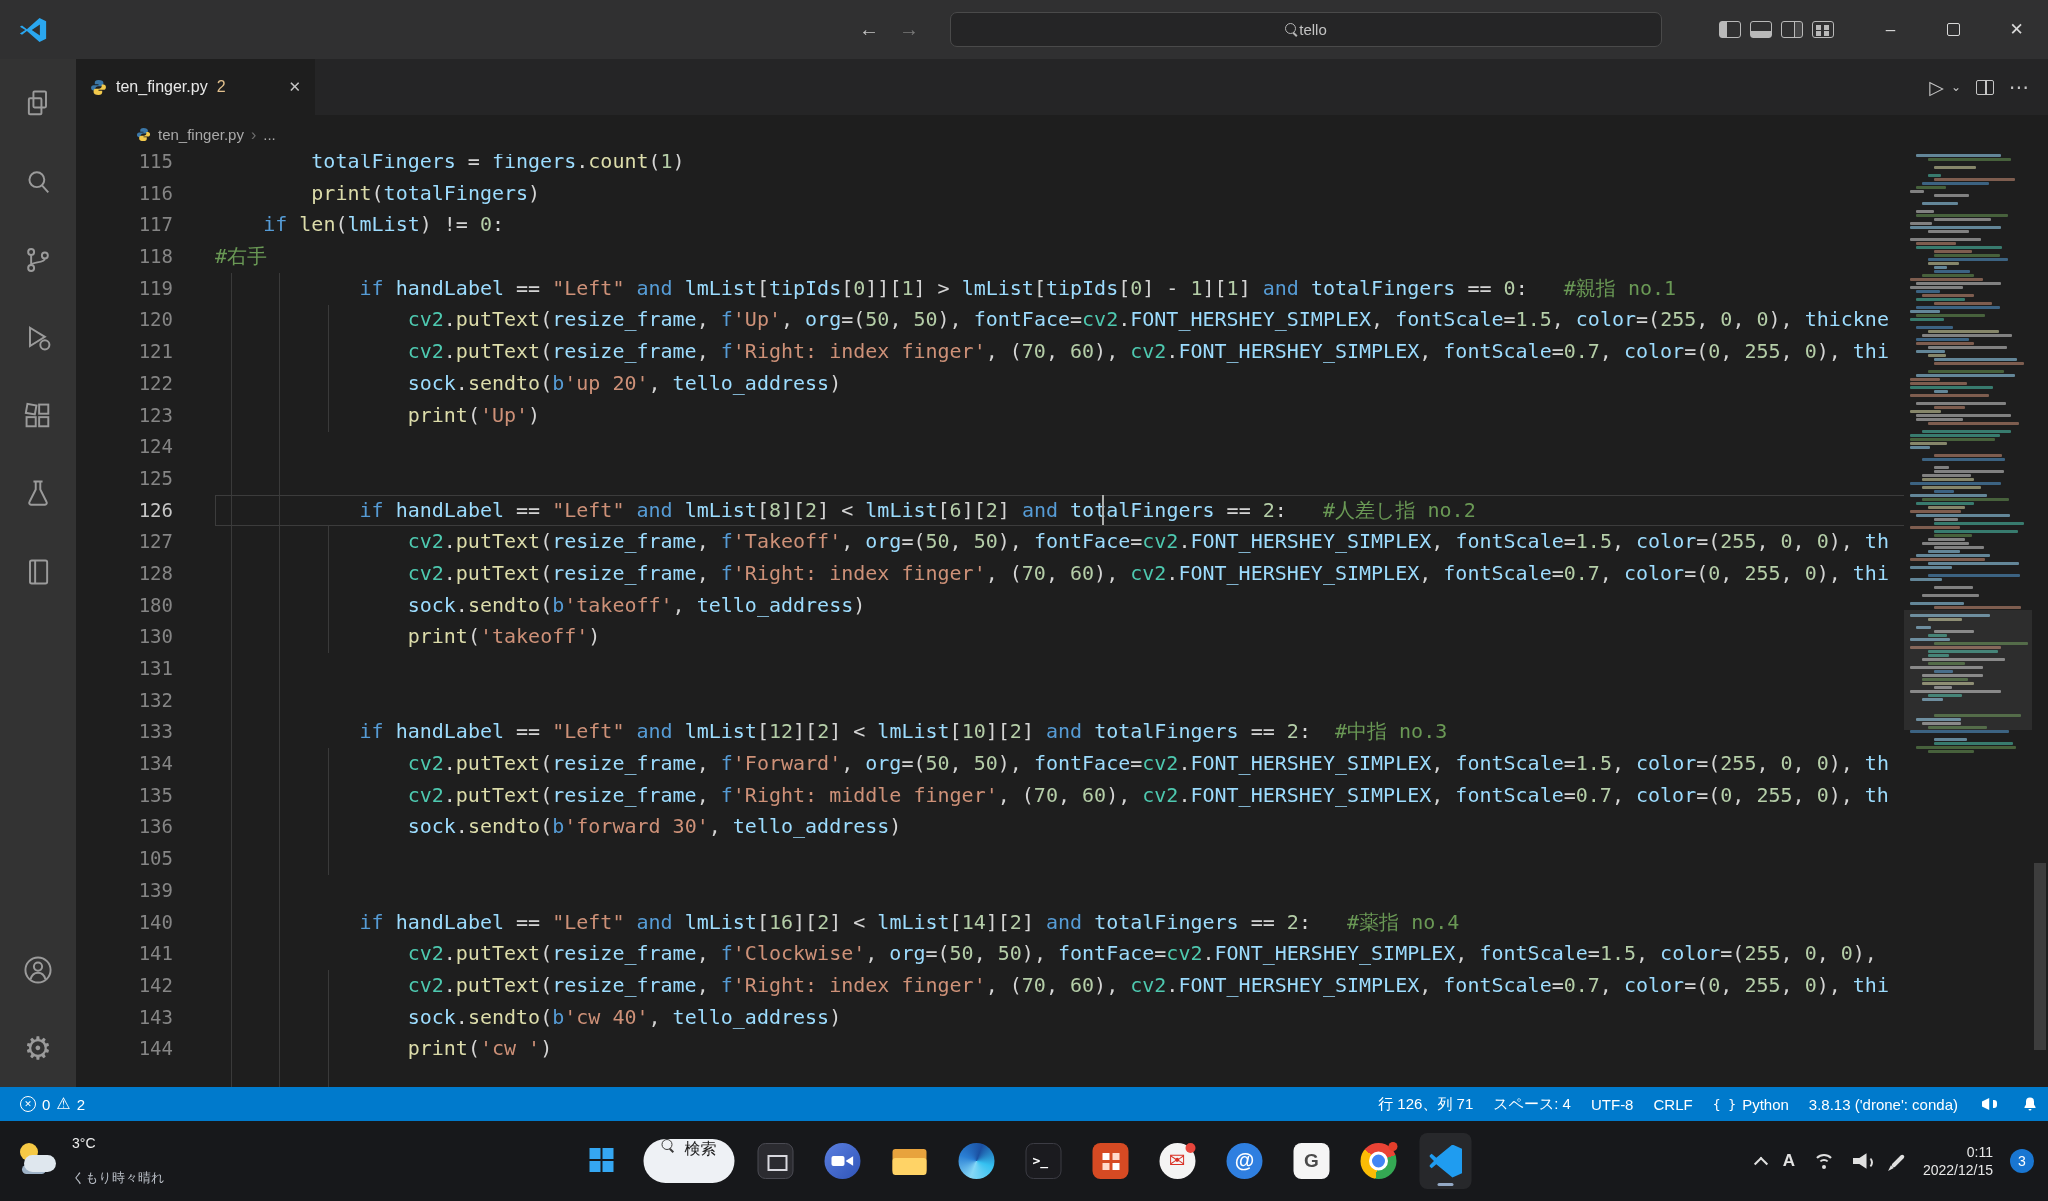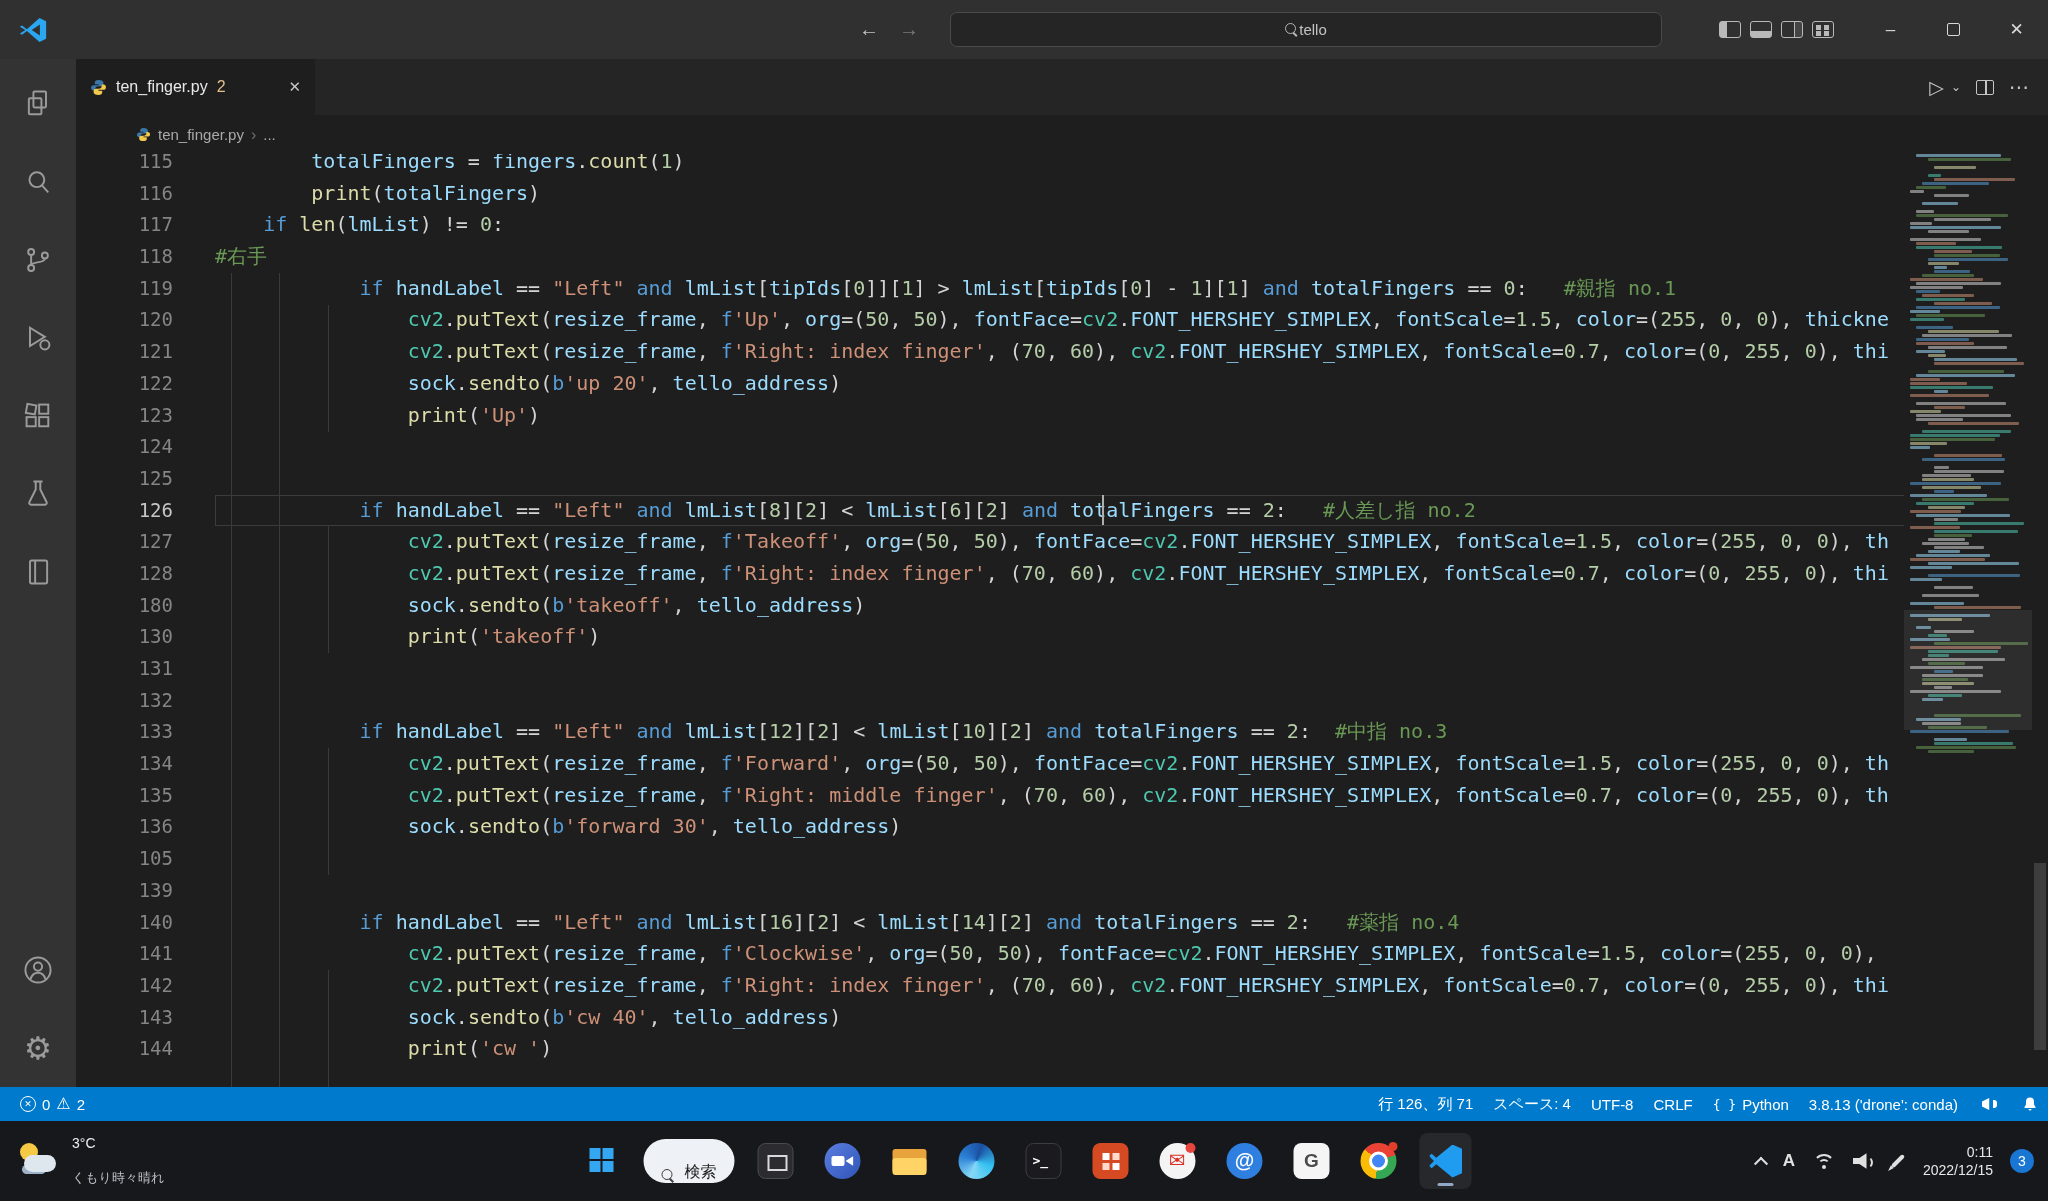--- a/index.html
+++ b/index.html
@@ -110,21 +110,21 @@
   .wx-txt .t2 { font-size:13px; color:#b9bec6; margin-top:18px; }
   .tb-center { position:absolute; left:50%; top:0; height:80px; transform:translateX(-50%);
                display:flex; align-items:center; gap:15px; }
   .tb-tile { position:relative; width:52px; height:56px; border-radius:8px; display:flex; align-items:center; justify-content:center; }
   .tb-tile.active { background:rgba(255,255,255,.07); }
   .tb-tile.active::after { content:""; position:absolute; bottom:3px; left:50%; transform:translateX(-50%);
                            width:16px; height:3px; border-radius:2px; background:#93a8c4; }
   .glyph { position:relative; width:36px; height:36px; }
   .g-start::before { content:""; position:absolute; left:5px; top:5px; width:11px; height:11px; background:#35a7f2;
                      box-shadow:13px 0 0 #35a7f2, 0 13px 0 #35a7f2, 13px 13px 0 #35a7f2; }
-  .tb-search { height:44px; border-radius:22px; background:#eef1f5; display:flex; align-items:flex-end; gap:9px;
+  .tb-search { height:44px; border-radius:22px; background:#eef1f5; display:flex; align-items:flex-start; gap:9px;
                padding:0 18px; color:#1d1d1d; font-size:16px; }
   .mag-dark::before { border-color:#3c3c3c; } .mag-dark::after { background:#3c3c3c; }
   .g-window-app { border-radius:8px; background:#2b2b30; border:1px solid #4a4a52; }
   .g-window-app::after { content:""; position:absolute; left:9px; top:11px; width:16px; height:12px; border:2px solid #d8d8de; }
   .g-video-call { border-radius:50%; background:linear-gradient(135deg,#5b7fe0,#2f54b8); }
   .g-video-call::before { content:""; position:absolute; left:7px; top:13px; width:13px; height:10px; background:#fff; border-radius:2px; }
   .g-video-call::after { content:""; position:absolute; left:21px; top:13px; width:8px; height:10px; background:#fff;
                          clip-path:polygon(0 50%,100% 0,100% 100%); }
   .g-file-explorer::before { content:""; position:absolute; left:1px; top:6px; width:34px; height:24px; border-radius:3px; background:#e8a33d; }
   .g-file-explorer::after { content:""; position:absolute; left:1px; top:15px; width:34px; height:17px; border-radius:3px; background:#ffd366; }

